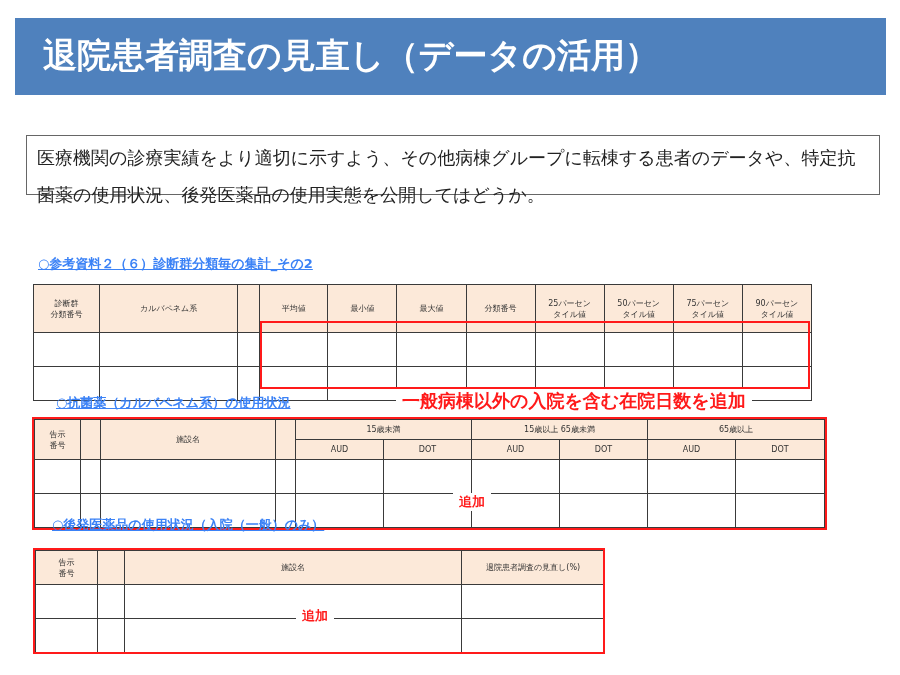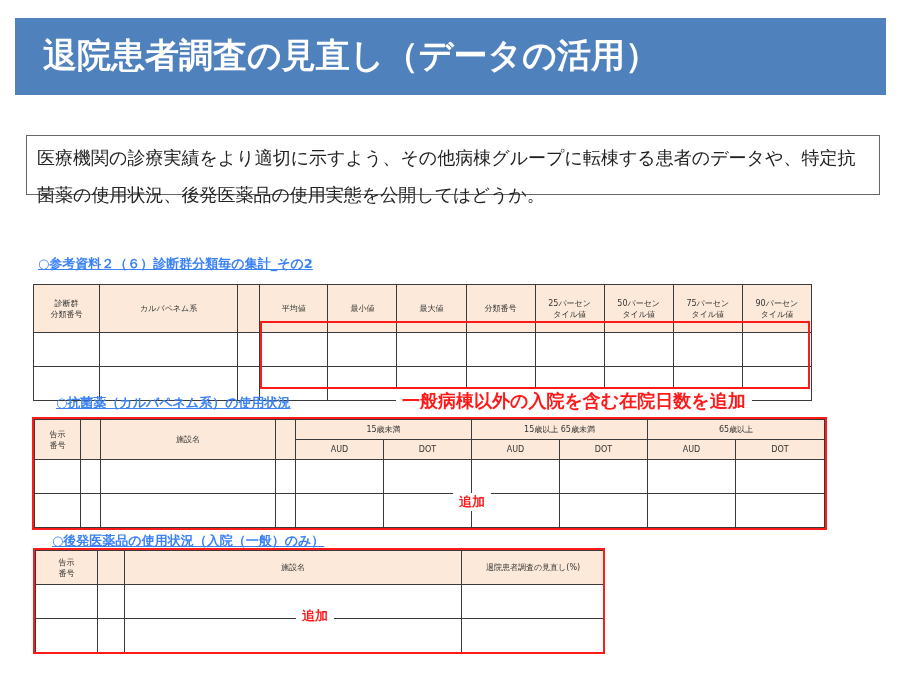--- a/index.html
+++ b/index.html
@@ -138,21 +138,21 @@
         <td></td>
         <td></td>
         <td></td>
         <td></td>
       </tr>
 </tbody>
   </table>
 <div class="red-box" style="left:32px; top:417px; width:795px; height:113px;"></div>
 <div class="add-label" style="left:453px; top:493px; font-size:13px; padding:0 6px;">追加</div>
 
-<div class="sec-title" style="left:52px; top:532px;">○後発医薬品の使用状況（入院（一般）のみ）</div>
+<div class="sec-title" style="left:52px; top:516px;">○後発医薬品の使用状況（入院（一般）のみ）</div>
 <table class="grid" style="left:35px; top:550px; width:569px;">
   <colgroup>
     <col style="width:62px">
       <col style="width:27px">
       <col style="width:337px">
       <col style="width:143px">
   </colgroup>
   <tbody>
       <tr style="height:34px">
     <th>告示<br>番号</th>

